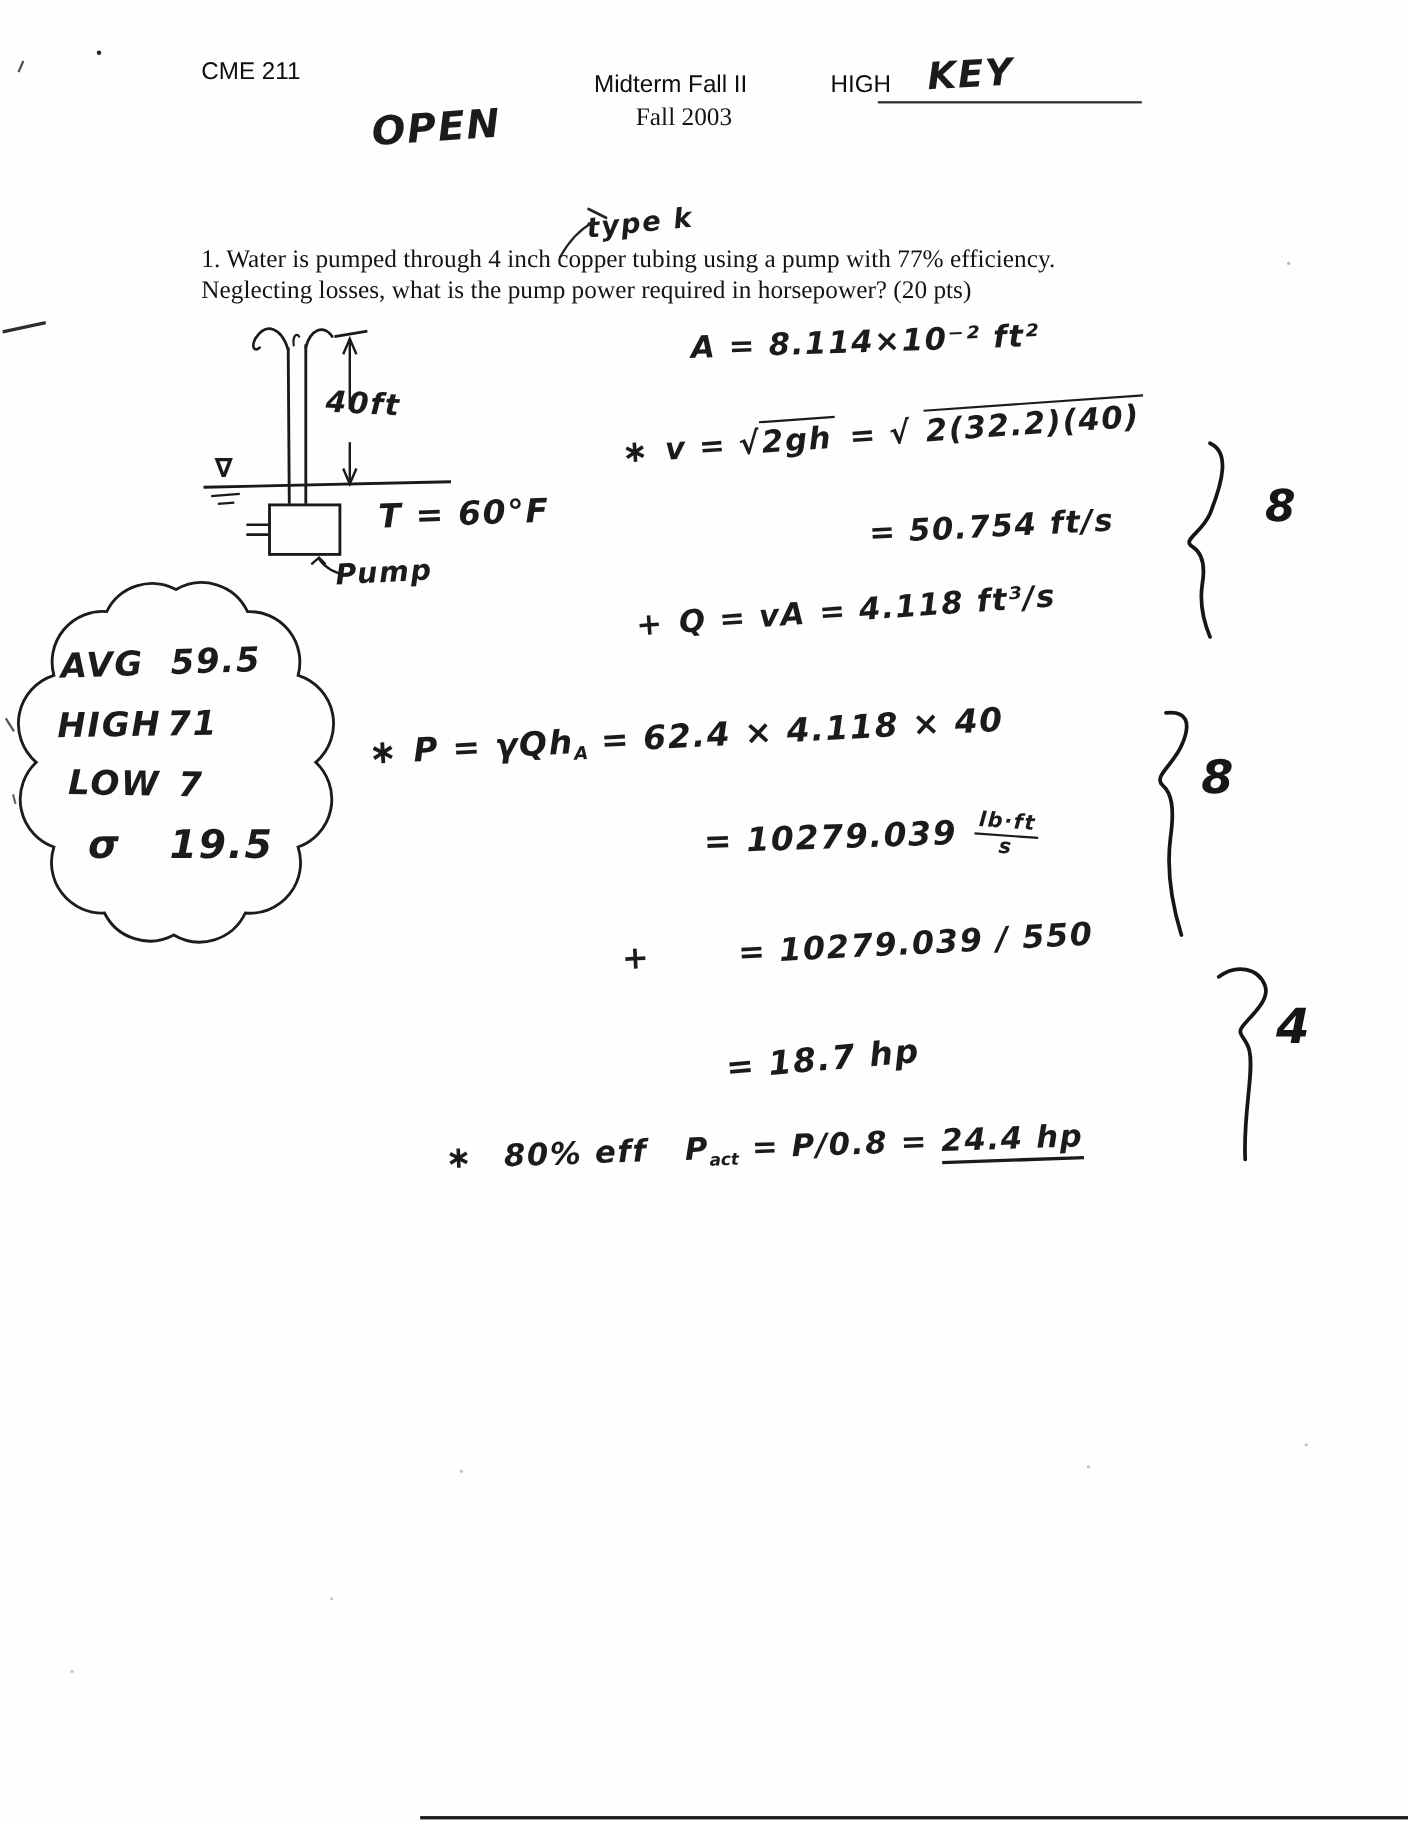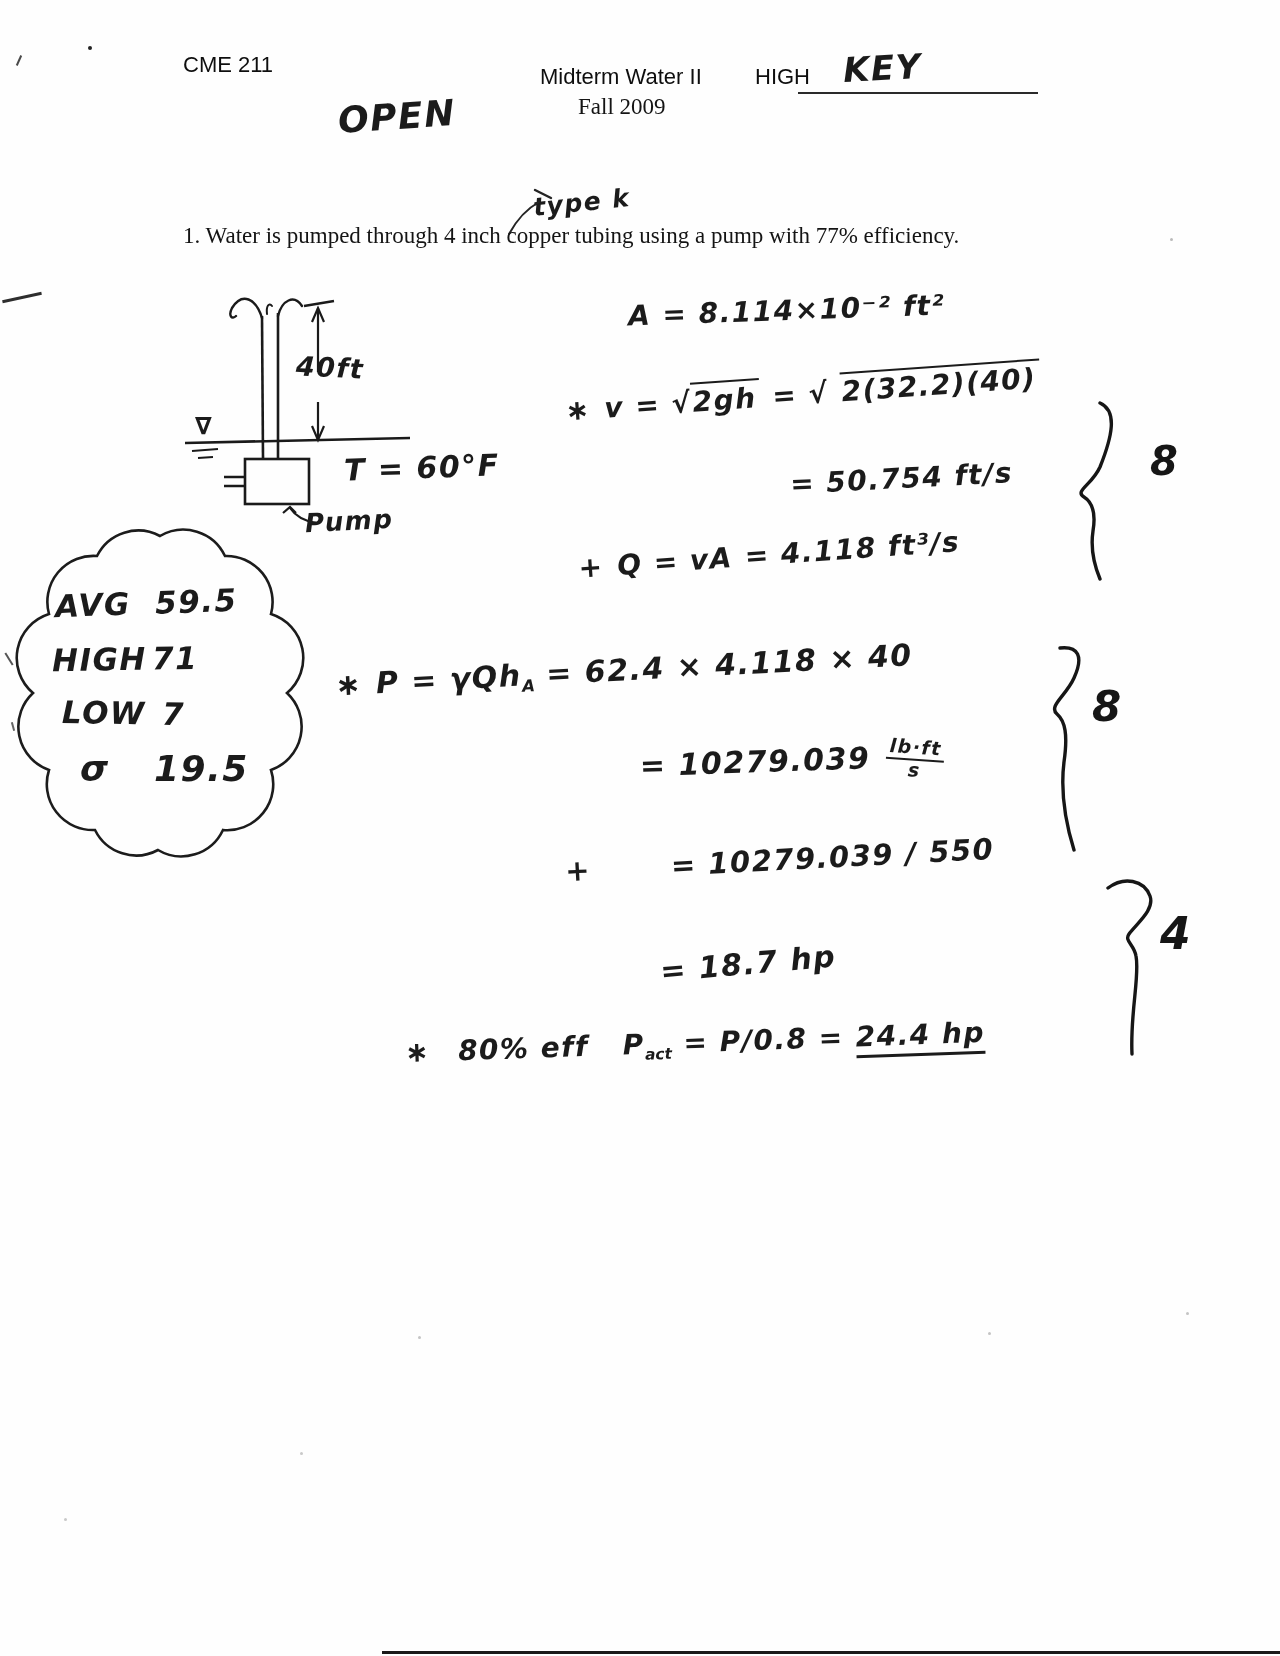--- a/index.html
+++ b/index.html
@@ -24,35 +24,36 @@
   .statrow .lab{display:inline-block;width:100px;}
   svg{overflow:visible;}
   .artifact{position:absolute;border-radius:50%;}
 </style>
 </head>
 <body>
 
 <div class="page">
 
   <div class="abs typed" style="left:183px;top:52px;text-align:right;">CME 211</div>
-  <div class="abs typed" style="left:540px;top:64px;">Midterm Water II</div>
-  <div class="abs serif" style="left:578px;top:94px;">Fall 2009</div>
+  <div class="abs typed" style="left:540px;top:64px;">Midterm Fall II</div>
+  <div class="abs serif" style="left:578px;top:94px;">Fall 2003</div>
   <div class="abs typed" style="left:755px;top:64px;">HIGH</div>
   <div class="abs" style="left:798px;top:66px;width:240px;height:26px;border-bottom:2px solid #2a2a2a;"></div>
   <div class="abs hw" style="left:843px;top:48px;font-size:34px;transform:rotate(-3deg);">KEY</div>
 
   <div class="abs hw" style="left:338px;top:96px;font-size:36px;font-weight:700;transform:rotate(-4deg);">OPEN</div>
 
 
   <div class="abs hw" style="left:533px;top:188px;font-size:25px;transform:rotate(-6deg);">type k</div>
   <svg class="abs" style="left:495px;top:182px;" width="60" height="60">
     <path d="M 14 52 Q 26 30, 44 20" stroke="#242424" stroke-width="2" fill="none" stroke-linecap="round"></path>
     <path d="M 40 8 L 56 16" stroke="#242424" stroke-width="2.4" fill="none" stroke-linecap="round"></path>
   </svg>
   <div class="abs serif" style="left:183px;top:223px;">1. Water is pumped through 4 inch copper tubing using a pump with 77% efficiency.</div>
+  <div class="abs serif" style="left:183px;top:251px;">Neglecting losses, what is the pump power required in horsepower? (20 pts)</div>
 
   <svg class="abs" style="left:170px;top:280px;" width="430" height="270">
 
     <path d="M 92 36 L 93 178" stroke="#1a1a1a" stroke-width="2.6" fill="none"></path>
     <path d="M 108 33 L 108 178" stroke="#1a1a1a" stroke-width="2.6" fill="none"></path>
 
     <path d="M 92 38 C 86 18, 72 12, 62 28 C 58 36, 62 40, 66 36" stroke="#1a1a1a" stroke-width="2.4" fill="none" stroke-linecap="round"></path>
     <path d="M 108 36 C 112 20, 124 14, 132 26" stroke="#1a1a1a" stroke-width="2.4" fill="none" stroke-linecap="round"></path>
     <path d="M 97 34 C 96 26, 99 22, 102 26" stroke="#1a1a1a" stroke-width="2" fill="none" stroke-linecap="round"></path>
 

